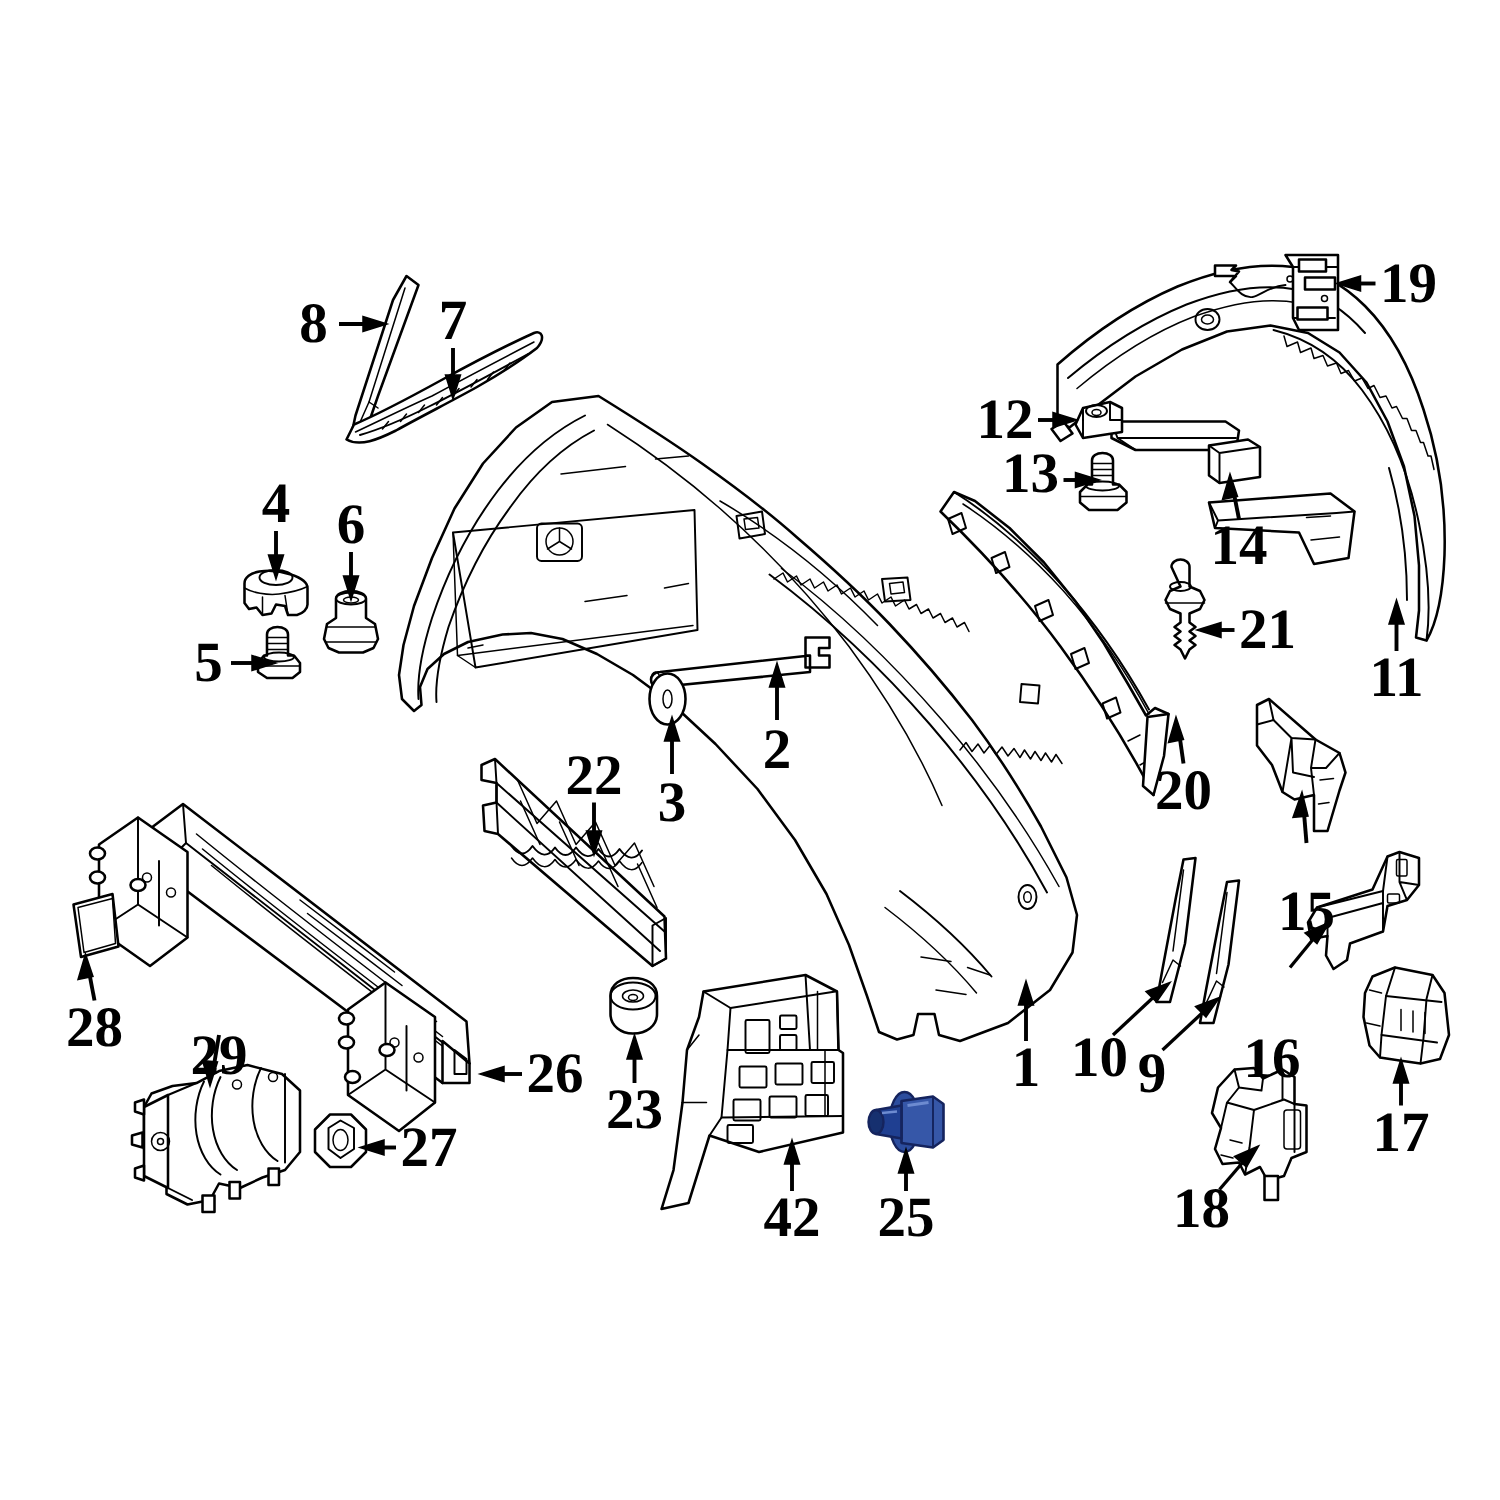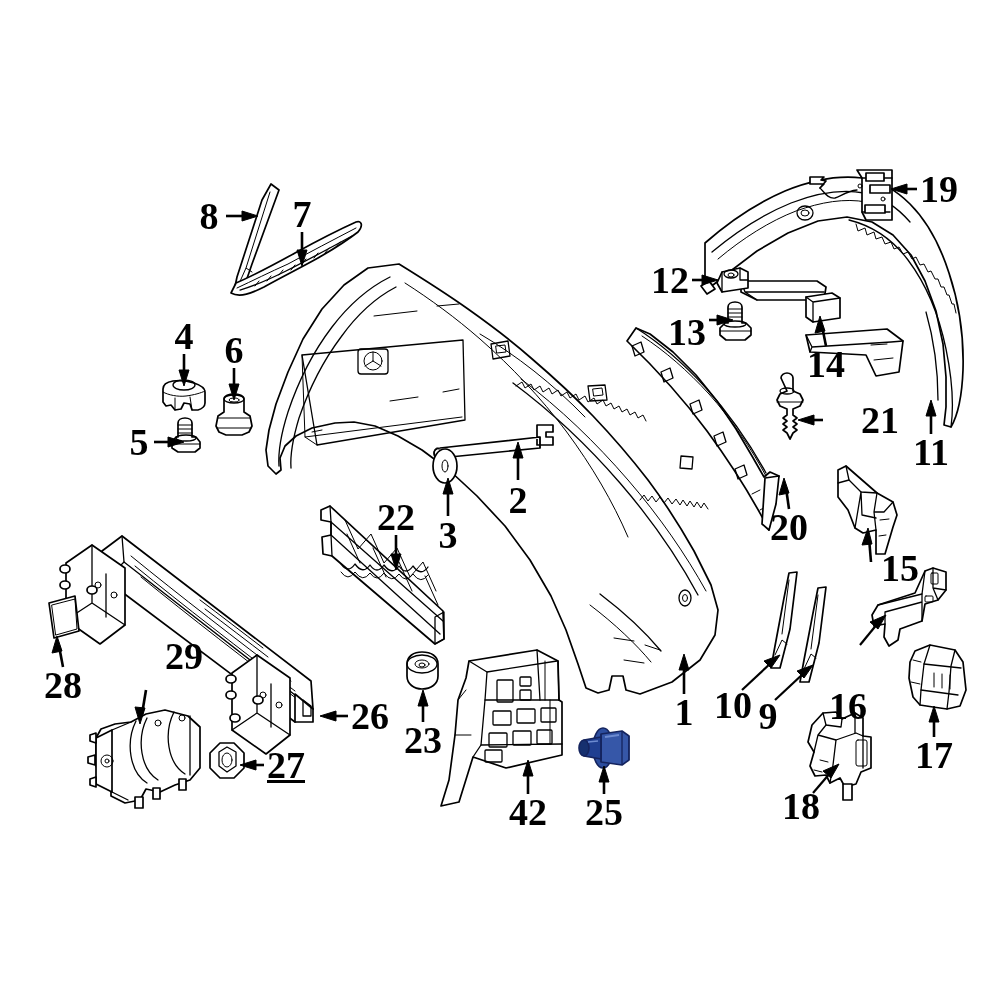--- a/index.html
+++ b/index.html
@@ -569,31 +569,31 @@
   <div class="callout-label" style="left:448px; top:535px;">3</div>
   <div class="callout-label" style="left:184px; top:336px;">4</div>
   <div class="callout-label" style="left:139px; top:442px;">5</div>
   <div class="callout-label" style="left:234px; top:350px;">6</div>
   <div class="callout-label" style="left:302px; top:214px;">7</div>
   <div class="callout-label" style="left:209px; top:216px;">8</div>
   <div class="callout-label" style="left:768px; top:716px;">9</div>
   <div class="callout-label" style="left:733px; top:705px;">10</div>
   <div class="callout-label" style="left:931px; top:452px;">11</div>
   <div class="callout-label" style="left:670px; top:280px;">12</div>
-  <div class="callout-label" style="left:687px; top:332px;">13</div>
+  <div class="callout-label" style="left:687px; top:316px;">13</div>
   <div class="callout-label" style="left:826px; top:364px;">14</div>
-  <div class="callout-label" style="left:871px; top:568px;margin-left:29px;">15</div>
+  <div class="callout-label" style="left:871px; top:608px;">15</div>
   <div class="callout-label" style="left:848px; top:658px;margin-top:48px;">16</div>
   <div class="callout-label" style="left:934px; top:755px;">17</div>
   <div class="callout-label" style="left:801px; top:806px;">18</div>
   <div class="callout-label" style="left:939px; top:189px;text-align:right;">19</div>
   <div class="callout-label" style="left:789px; top:527px;">20</div>
-  <div class="callout-label" style="left:845px; top:420px;margin-left:35px;">21</div>
+  <div class="callout-label" style="left:845px; top:420px;">21</div>
   <div class="callout-label" style="left:396px; top:517px;text-align:right;">22</div>
   <div class="callout-label" style="left:423px; top:740px;">23</div>
   <div class="callout-label" style="left:528px; top:812px;">42</div>
   <div class="callout-label" style="left:604px; top:812px;">25</div>
   <div class="callout-label" style="left:370px; top:716px;">26</div>
-  <div class="callout-label" style="left:286px; top:765px;text-decoration:underline;">27</div>
+  <div class="callout-label" style="left:286px; top:765px;">27</div>
   <div class="callout-label" style="left:63px;  top:685px;">28</div>
-  <div class="callout-label" style="left:146px; top:656px;margin-left:38px;">29</div>
+  <div class="callout-label" style="left:146px; top:704px;">29</div>
 
 </div>
 
 </body></html>

